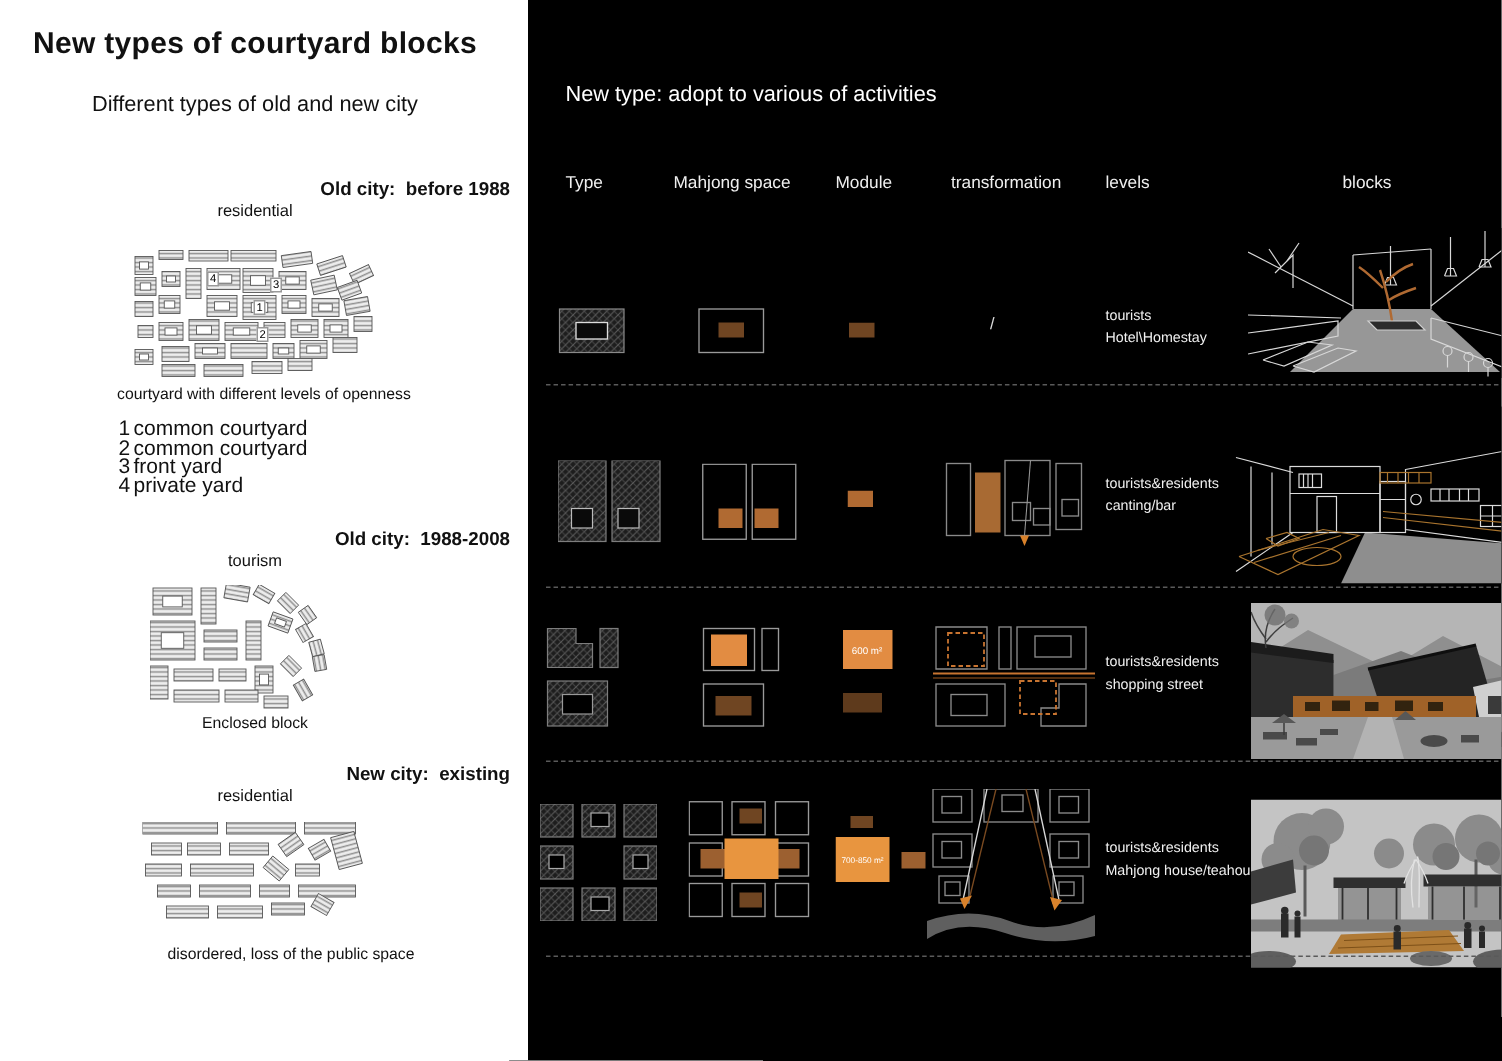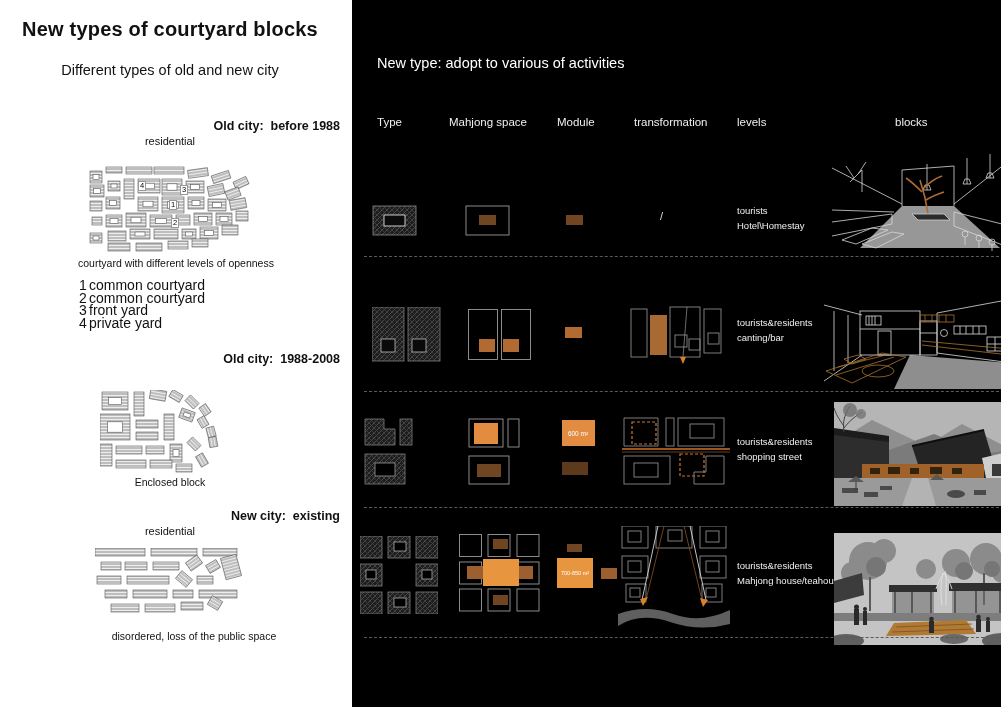--- a/index.html
+++ b/index.html
@@ -204,20 +204,21 @@
     </div>
     <div class="abs sec-caption" style="left:78px;top:257px">courtyard with different levels of openness</div>
     <div class="abs legend" style="left:79px;top:279px">
       <div><span class="n">1</span><span>common courtyard</span></div>
       <div><span class="n">2</span><span>common courtyard</span></div>
       <div><span class="n">3</span><span>front yard</span></div>
       <div><span class="n">4</span><span>private yard</span></div>
     </div>
 
     <div class="abs sec-head" style="top:352px">Old city:&nbsp; 1988-2008</div>
+    <div class="abs sec-subhead" style="top:368px">tourism</div>
     <div class="abs" style="left:100px;top:390px">
       <svg id="map2" width="135" height="85" viewBox="0 0 135 85">
           <g>
             <rect x="2" y="2" width="26" height="18" fill="url(#hs)" stroke="#555" stroke-width="0.6"></rect>
             <rect x="8.5" y="7.3999999999999995" width="13" height="7.2" fill="#fff" stroke="#555" stroke-width="0.6"></rect>
           </g>
           <g>
             <rect x="34" y="2" width="10" height="24" fill="url(#hs)" stroke="#555" stroke-width="0.6"></rect>
           </g>
           <g transform="rotate(10 58 5)">

